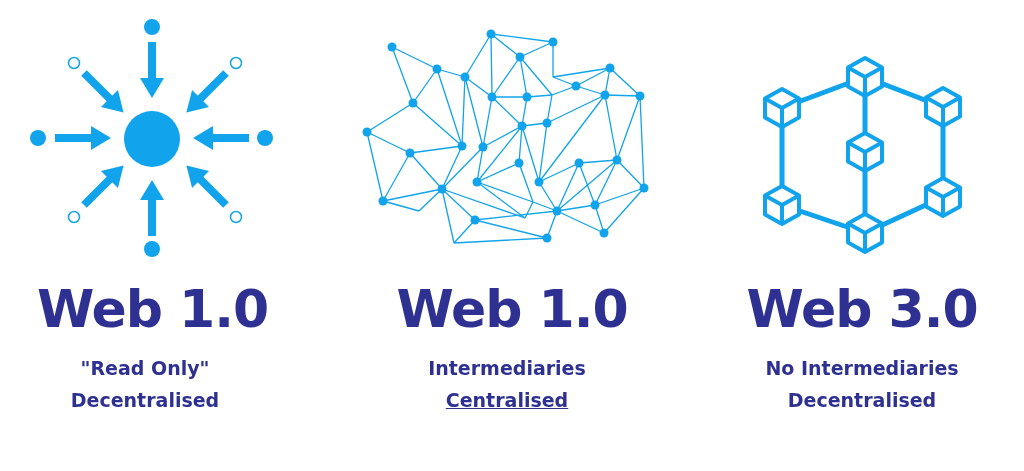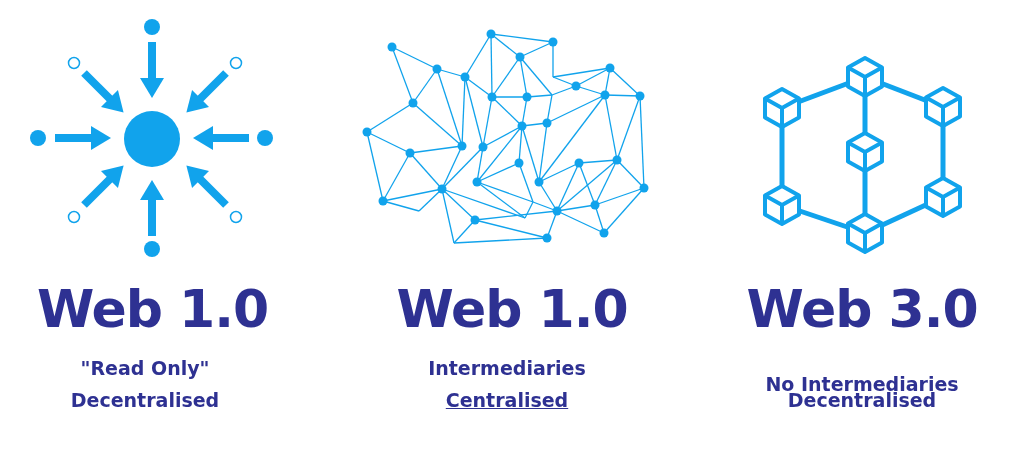--- a/index.html
+++ b/index.html
@@ -194,15 +194,15 @@
     </g>
     <use href="#cube" transform="translate(865,77)"></use>
     <use href="#cube" transform="translate(782,108)"></use>
     <use href="#cube" transform="translate(943,107)"></use>
     <use href="#cube" transform="translate(865,152)"></use>
     <use href="#cube" transform="translate(782,205)"></use>
     <use href="#cube" transform="translate(943,197)"></use>
     <use href="#cube" transform="translate(865,233)"></use>
   </svg>
   <div class="title" style="left:0;width:324px;top:279px;">Web 3.0</div>
-  <div class="sub" style="left:0;width:324px;top:368px;">No Intermediaries</div>
+  <div class="sub" style="left:0;width:324px;top:352px;">No Intermediaries</div>
   <div class="sub" style="left:0;width:324px;top:384px;">Decentralised</div>
 </div>
 
 </body></html>

